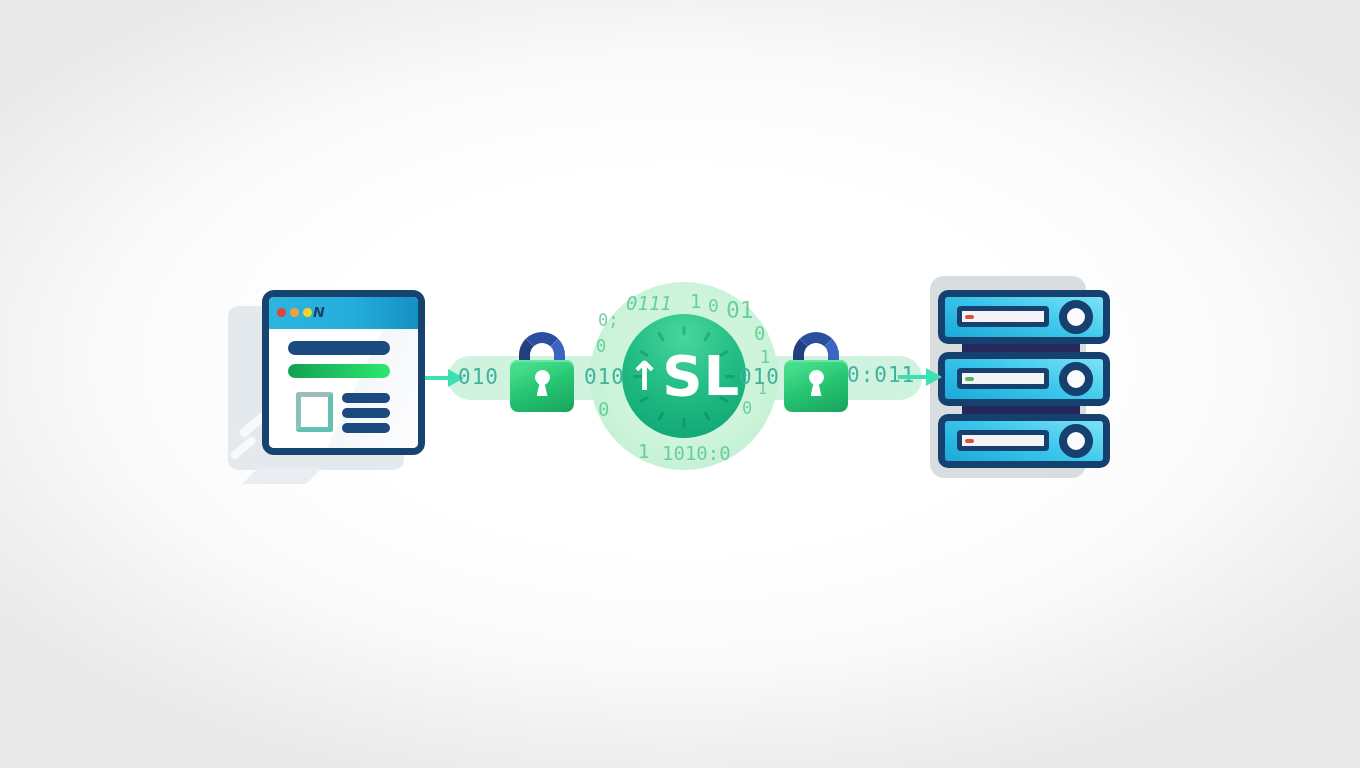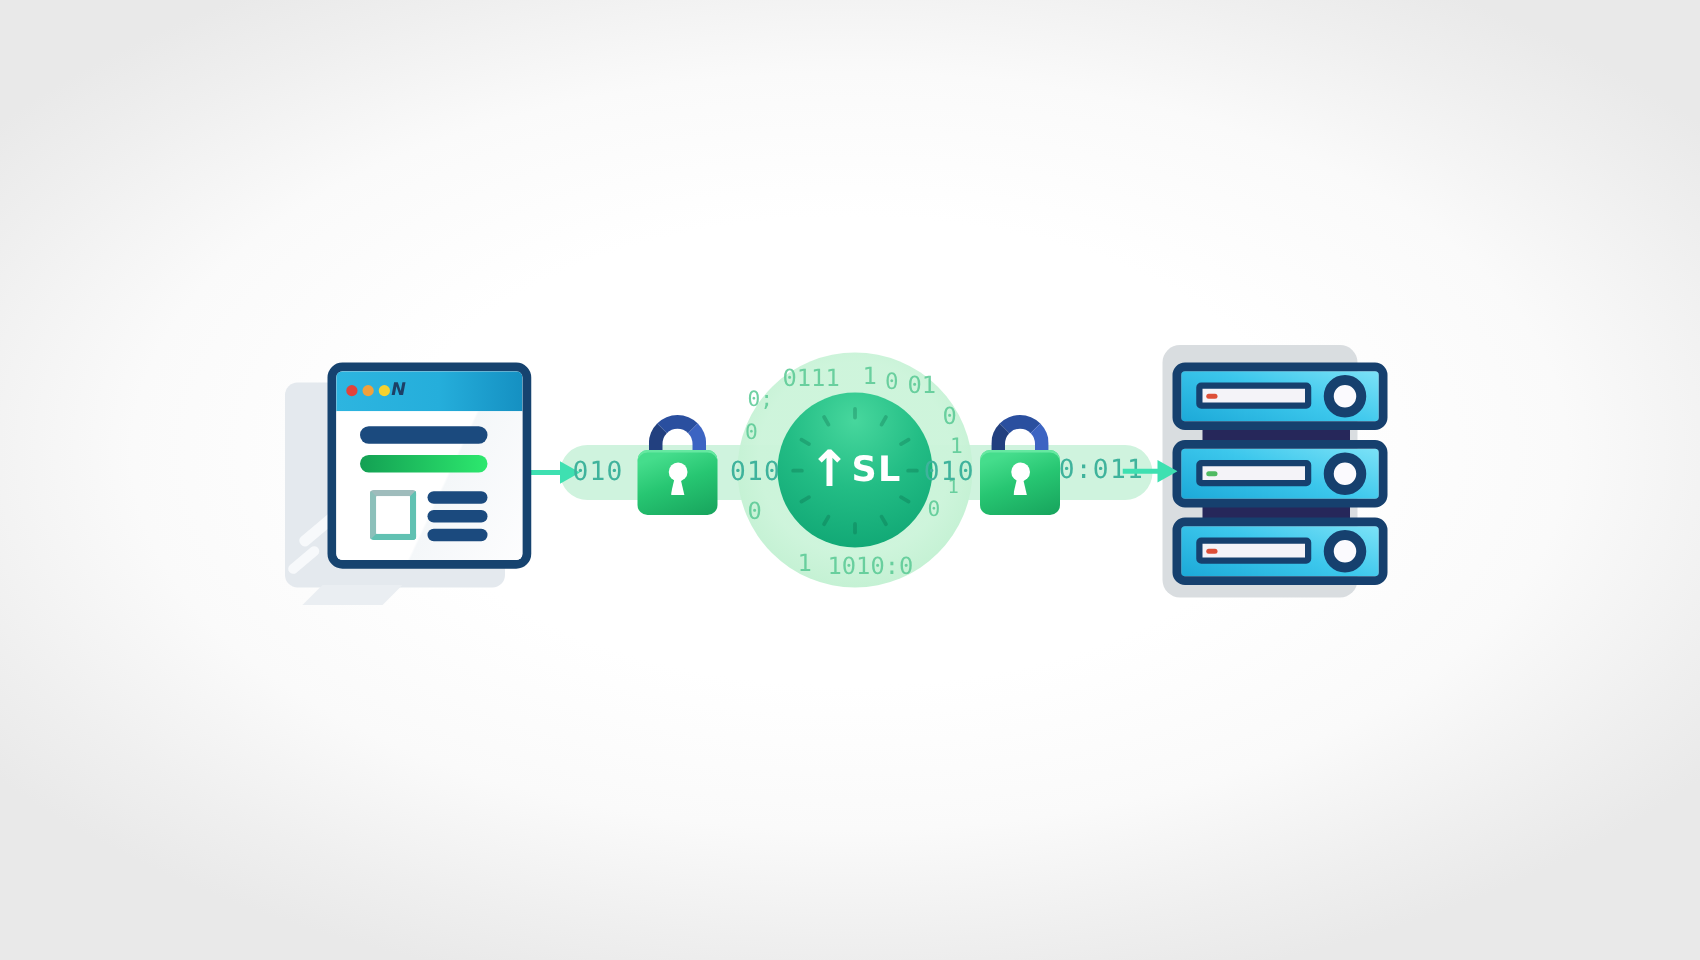--- a/index.html
+++ b/index.html
@@ -43,21 +43,21 @@
     background:radial-gradient(circle at 50% 45%, #ccf4da 55%, #b4ecc7 100%);opacity:.96;z-index:2;}
   .bin{position:absolute;font-family:"DejaVu Sans Mono","Liberation Mono",monospace;color:#58c994;opacity:.85;z-index:3;}
 
   
   .circle-inner{position:absolute;left:622px;top:314px;width:124px;height:124px;border-radius:50%;
     background:radial-gradient(circle at 50% 18%, #47d79d 0%, #23bd85 45%, #12a976 85%);z-index:4;
     display:flex;align-items:center;justify-content:center;}
   .tick{position:absolute;left:50%;top:50%;width:10px;height:3px;border-radius:2px;background:rgba(6,95,66,.28);margin:-1.5px 0 0 -5px;}
   .dial-label{display:flex;align-items:center;color:#ffffff;font-weight:800;z-index:2;}
   .dial-arrow{font-size:40px;line-height:1;margin-right:1px;}
-  .dial-text{font-size:28px;line-height:1;letter-spacing:1px;}
+  .dial-text{font-size:56px;line-height:1;letter-spacing:1px;}
 
   
   .padlock{position:absolute;width:64px;height:80px;z-index:5;}
   .padlock .shackle{position:absolute;left:9px;top:0;width:46px;height:40px;box-sizing:border-box;
     border:11px solid #2a4f9f;border-bottom:none;border-radius:24px 24px 0 0;
     border-left-color:#22407f;border-right-color:#3c64c2;}
   .padlock .lockbody{position:absolute;left:0;top:28px;width:64px;height:52px;border-radius:8px;
     background:linear-gradient(160deg,#45dd8c 15%,#27c672 50%,#17a35c 100%);
     box-shadow:inset 0 2px 0 #66e8a1;}
   .keyhole-circle{position:absolute;left:50%;top:10px;width:15px;height:15px;margin-left:-7.5px;border-radius:50%;background:#ffffff;}
@@ -114,24 +114,24 @@
   <div id="flow-labels">
       <span class="bin-label" style="left: 458px; top: 365px;">010</span>
       <span class="bin-label" style="left: 584px; top: 365px;">010</span>
       <span class="bin-label" style="left: 739px; top: 365px;">010</span>
       <span class="bin-label" style="left: 847px; top: 363px;">0:011</span>
     </div>
 
   <div class="circle-outer"></div>
   <div id="binary-scatter">
       <span class="bin" style="left: 598px; top: 310px; font-size: 17px;">0;</span>
-      <span class="bin" style="left: 626px; top: 292px; font-size: 19px;">0111</span>
+      <span class="bin" style="left: 626px; top: 292px; font-size: 19px; font-style: italic;">0111</span>
       <span class="bin" style="left: 690px; top: 290px; font-size: 19px;">1</span>
       <span class="bin" style="left: 708px; top: 295px; font-size: 18px;">0</span>
-      <span class="bin" style="left: 726px; top: 297px; font-size: 19px; text-align: right;">01</span>
+      <span class="bin" style="left: 726px; top: 297px; font-size: 23px; text-align: right;">01</span>
       <span class="bin" style="left: 754px; top: 322px; font-size: 19px;">0</span>
       <span class="bin" style="left: 596px; top: 336px; font-size: 17px;">0</span>
       <span class="bin" style="left: 760px; top: 347px; font-size: 17px;">1</span>
       <span class="bin" style="left: 598px; top: 398px; font-size: 19px;">0</span>
       <span class="bin" style="left: 758px; top: 380px; font-size: 15px;">1</span>
       <span class="bin" style="left: 742px; top: 398px; font-size: 17px;">0</span>
       <span class="bin" style="left: 638px; top: 440px; font-size: 19px;">1</span>
       <span class="bin" style="left: 662px; top: 442px; font-size: 19px;">1010:0</span>
     </div>
 

